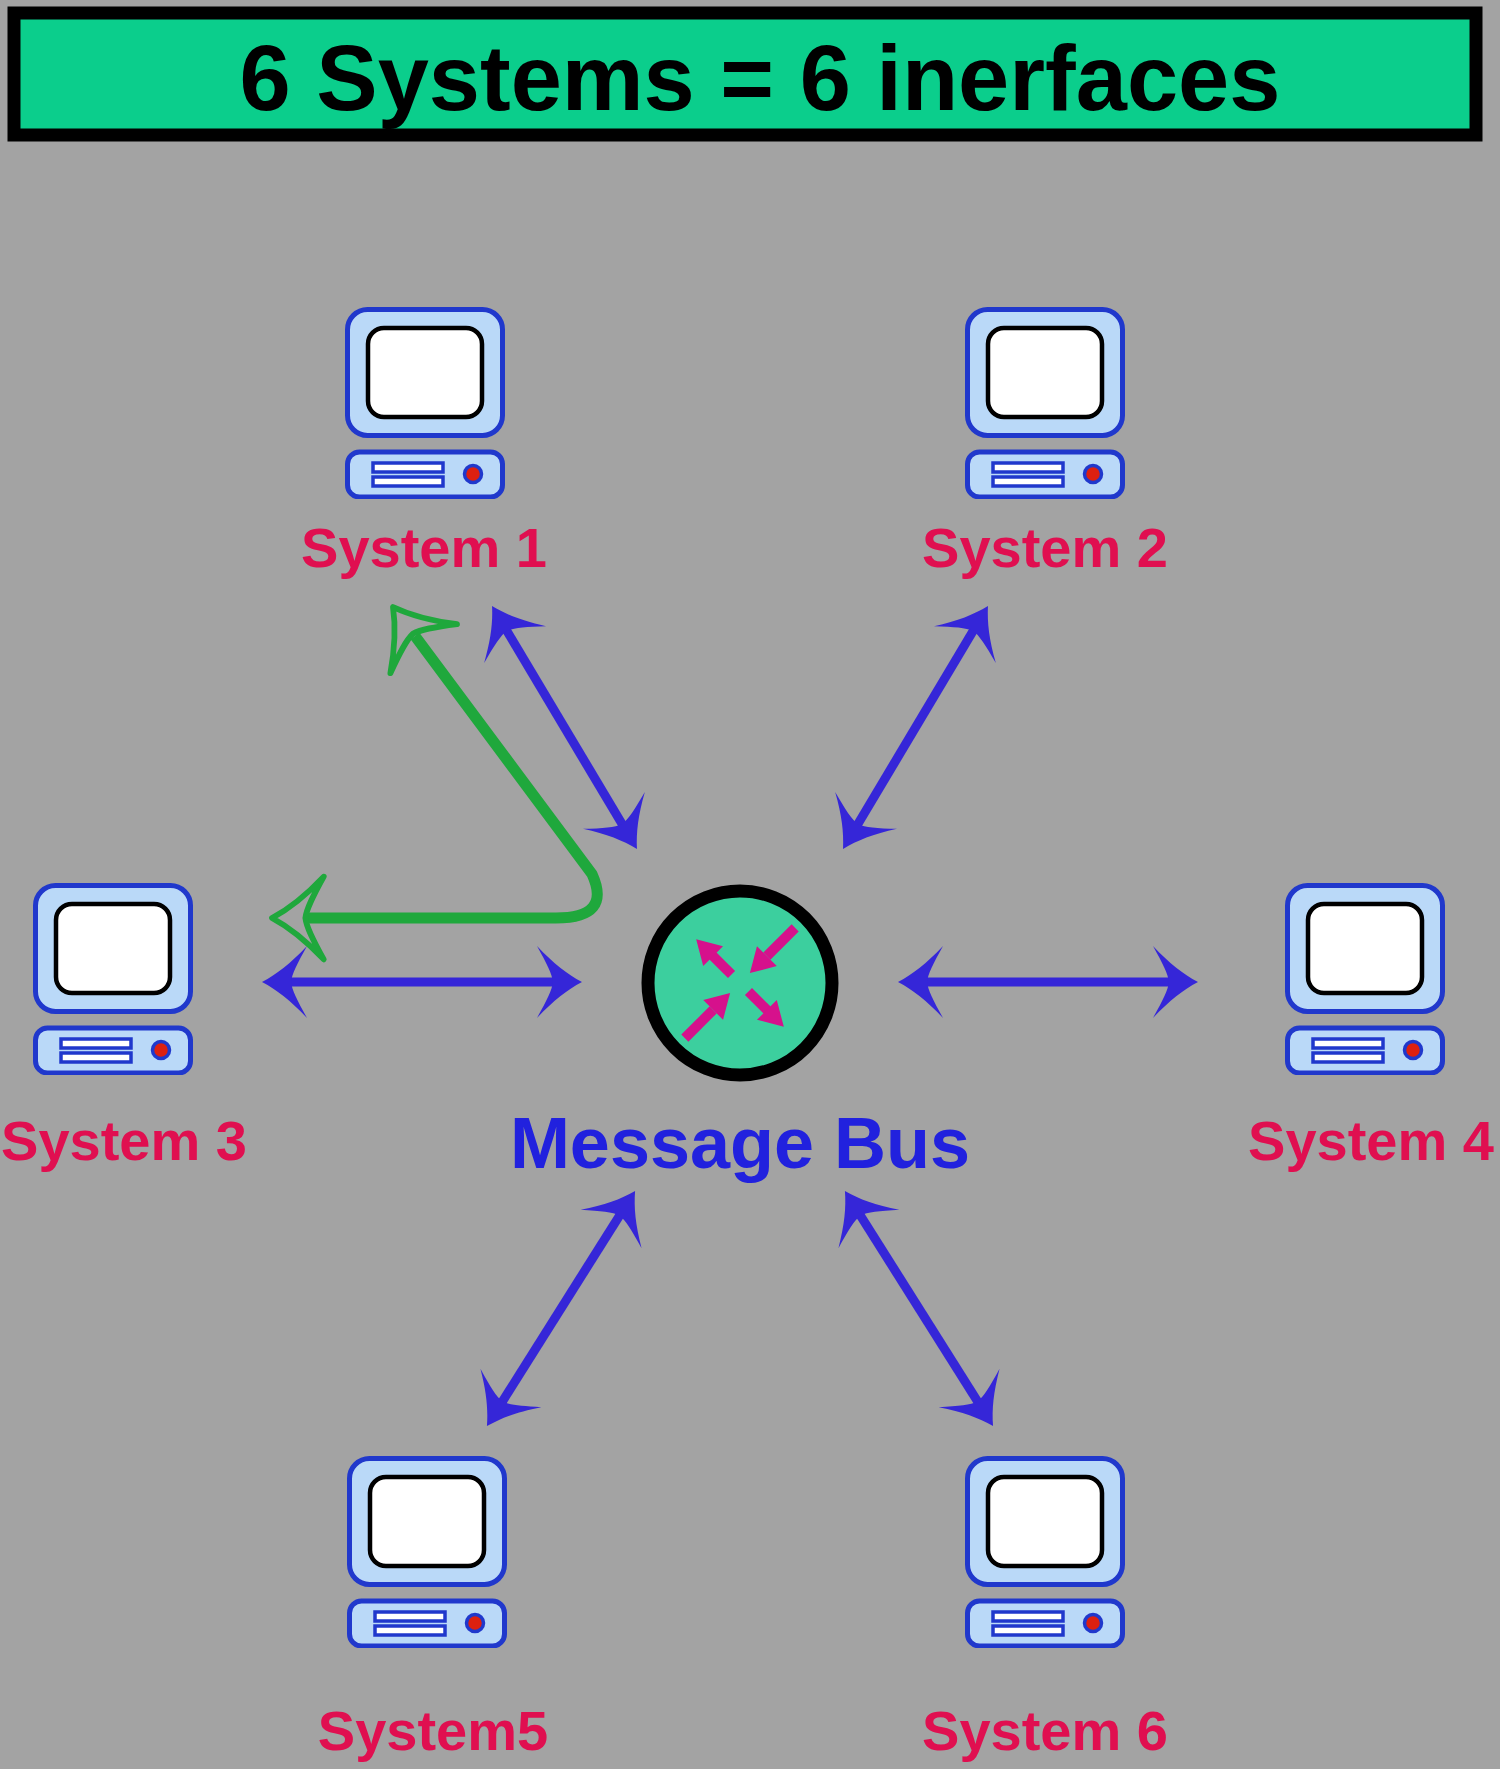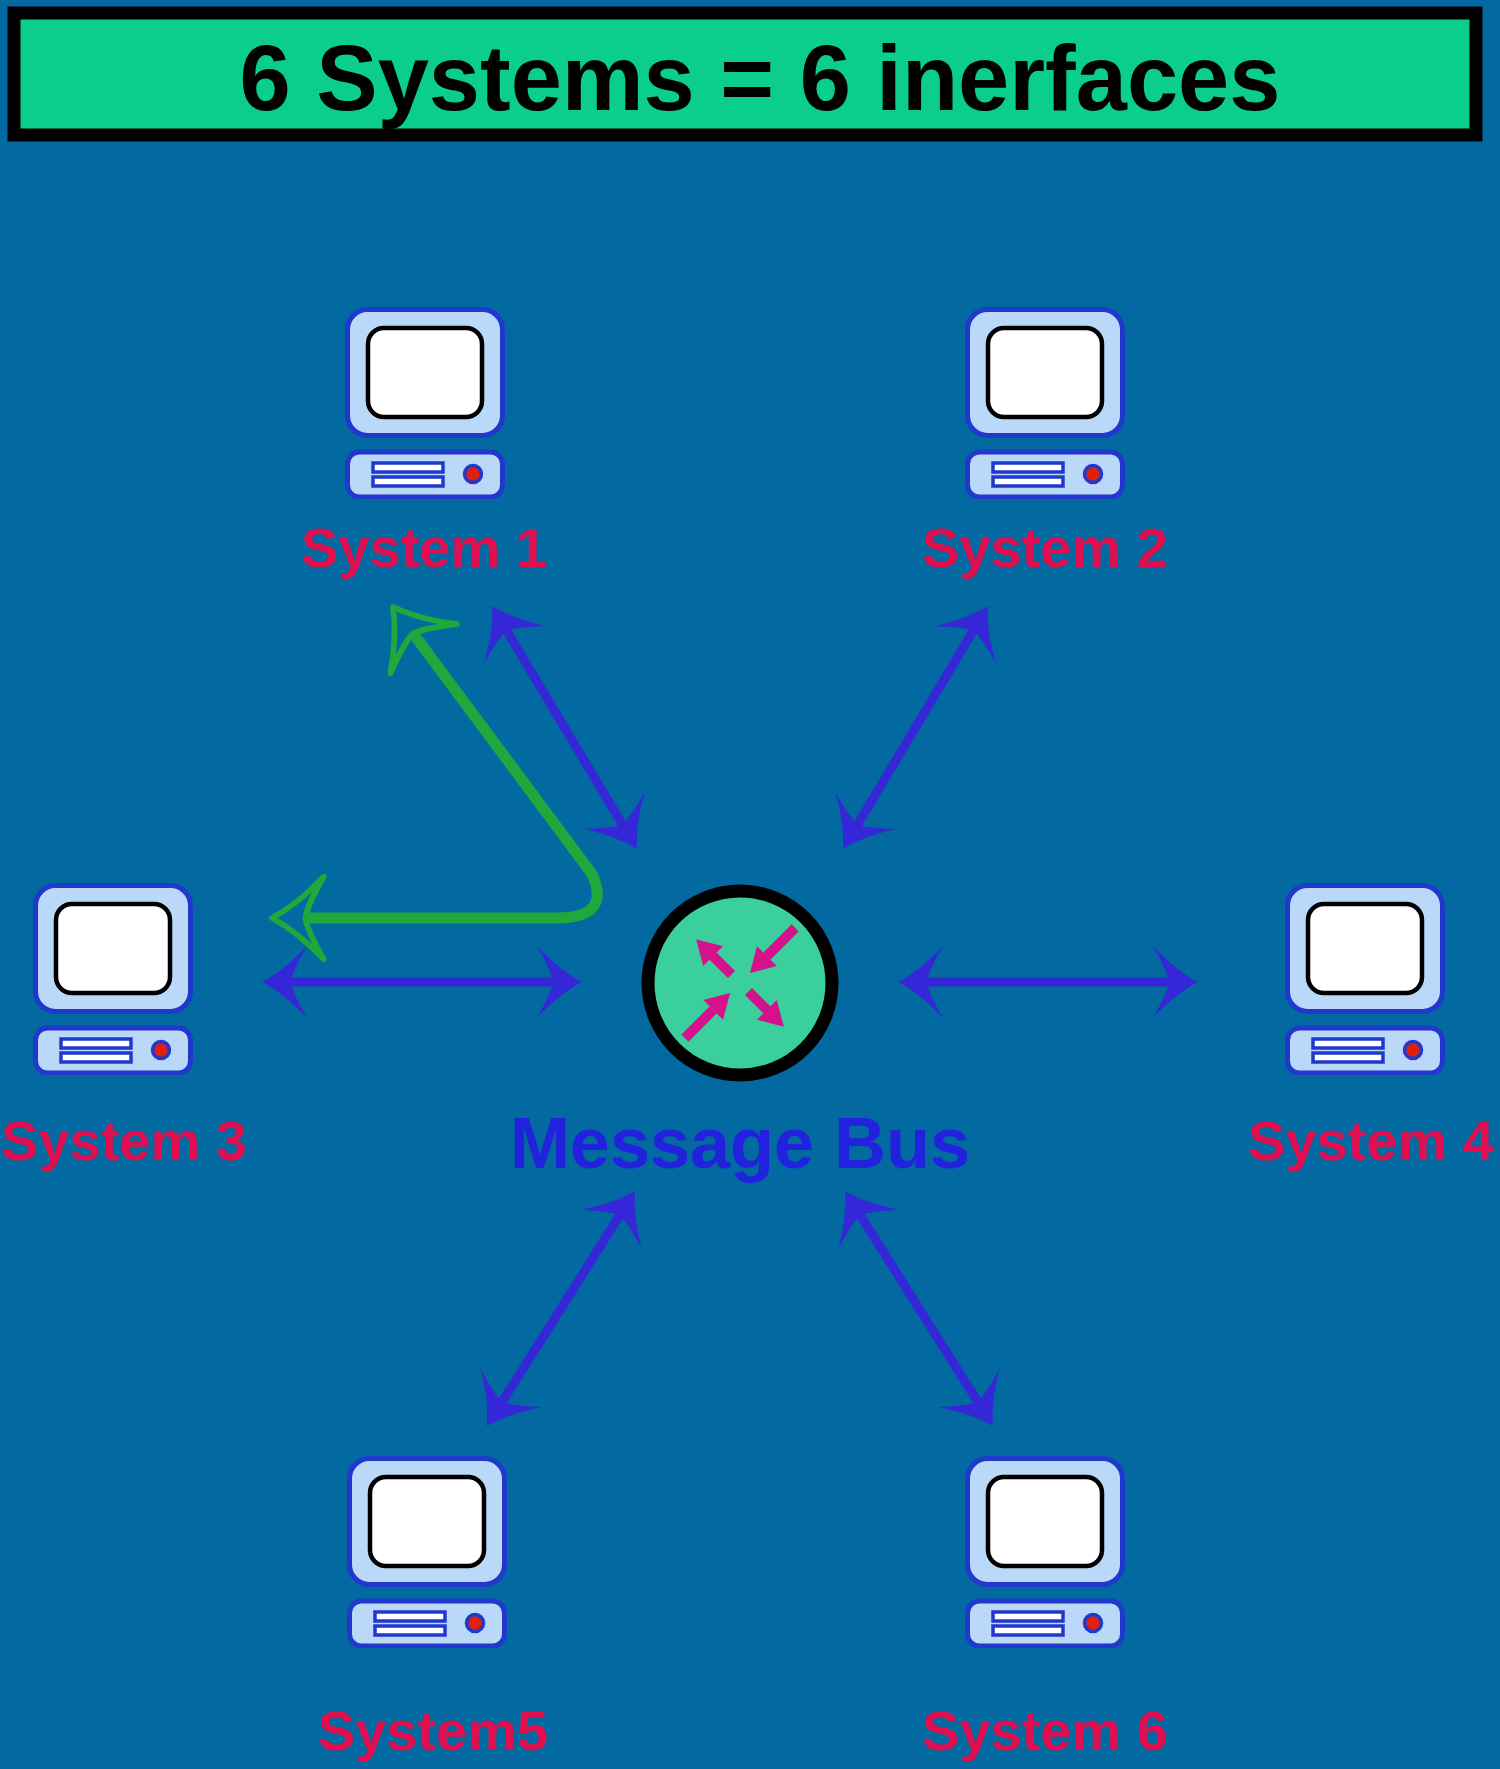--- a/index.html
+++ b/index.html
@@ -1,16 +1,16 @@
 <!DOCTYPE html>
 <html style="--banner-green: #0BCE8C; --hub-green: #3CCF9E; --magenta: #D6118C; --arrow-blue: #3526D8; --bus-blue: #2121DE; --label-crimson: #E00F50; --computer-fill: #BAD9F8; --computer-stroke: #2038CC; --button-red: #DD2010; --green-arrow: #1FA83C;"><head>
 <meta charset="utf-8">
 <style>
   html,body{margin:0;padding:0;background:#ffffff;}
-  .page{position:relative;width:1500px;height:1769px;background:#0369a1;overflow:hidden;}
+  .page{position:relative;width:1500px;height:1769px;background:#a3a3a3;overflow:hidden;}
   svg{display:block;}
   text{font-family:"Liberation Sans","DejaVu Sans",sans-serif;font-weight:bold;}
   .title-text{font-size:92px;fill:#000000;text-anchor:middle;}
   .banner-rect{fill:var(--banner-green,#0BCE8C);stroke:#000000;stroke-width:13;}
   .syslabel{font-size:56px;fill:var(--label-crimson,#E00F50);text-anchor:middle;}
   .buslabel{font-size:72px;fill:var(--bus-blue,#2121DE);text-anchor:middle;}
   .shaft{stroke:var(--arrow-blue,#3526D8);stroke-width:9;}
   .bhead{fill:var(--arrow-blue,#3526D8);}
   .gshaft{stroke:var(--green-arrow,#1FA83C);stroke-width:11;fill:none;stroke-linejoin:round;}
   .ghead{fill:none;stroke:var(--green-arrow,#1FA83C);stroke-width:5;stroke-linejoin:round;}

